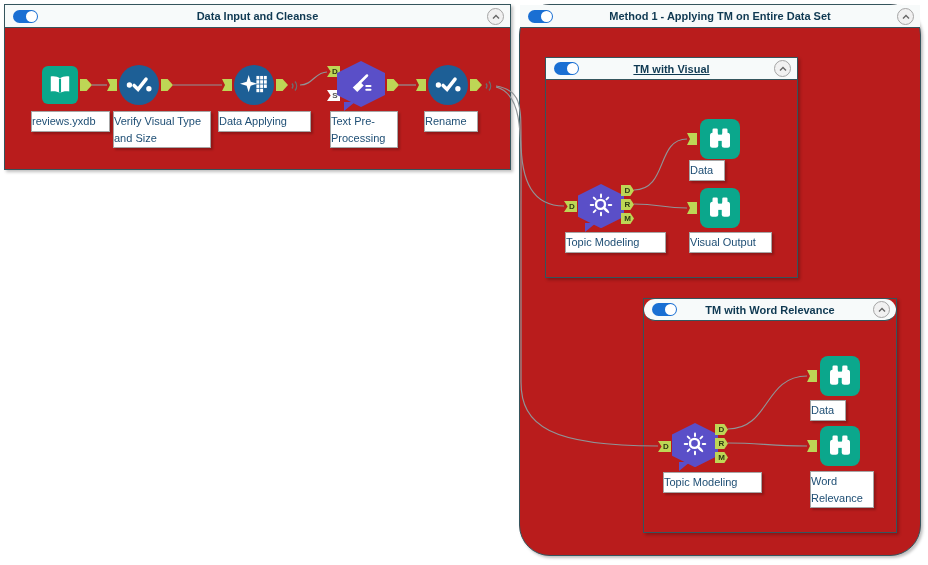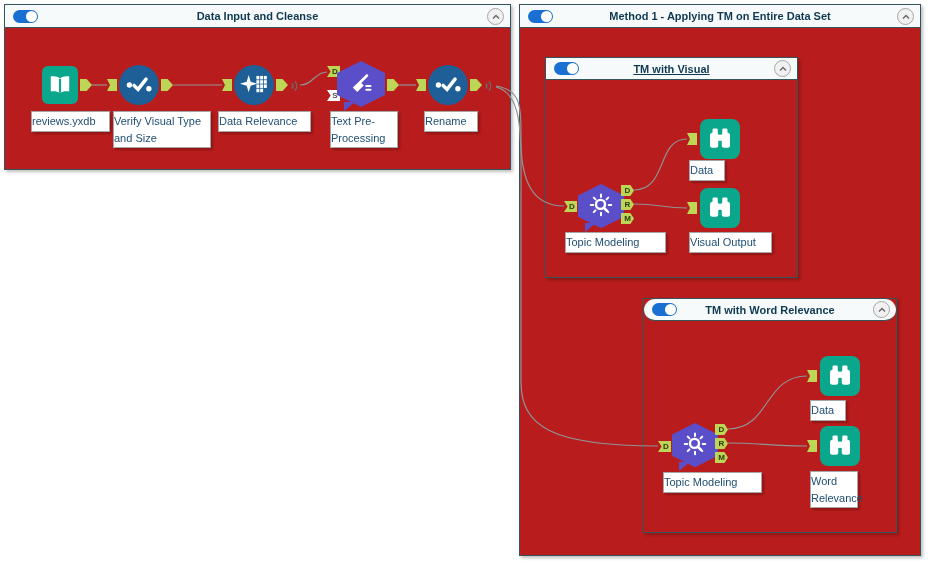--- a/index.html
+++ b/index.html
@@ -53,21 +53,21 @@
           <div class="toggle-knob"></div>
         </div>
       <div class="collapse-btn">
         <svg width="14" height="14" viewBox="0 0 14 14">
             <polyline points="4,8.5 7,5.5 10,8.5" fill="none" stroke="#666" stroke-width="1.4"></polyline>
           </svg>
       </div>
     </div>
   </div>
 
-  <div class="container" style="left:519px; top:4px; width:402px; height:552px;">
+  <div class="container" style="left:519px; top:4px; width:402px; height:552px;border-radius:31px;">
     <div class="container-header">
       <div class="container-title">Method 1 - Applying TM on Entire Data Set</div>
       <div class="toggle">
           <div class="toggle-knob"></div>
         </div>
       <div class="collapse-btn">
         <svg width="14" height="14" viewBox="0 0 14 14">
             <polyline points="4,8.5 7,5.5 10,8.5" fill="none" stroke="#666" stroke-width="1.4"></polyline>
           </svg>
       </div>
@@ -289,26 +289,26 @@
             <rect x="13.8" y="3.5" width="4.2" height="5" rx="1"></rect>
           <rect x="4" y="7" width="6.6" height="12" rx="2"></rect>
             <rect x="13.4" y="7" width="6.6" height="12" rx="2"></rect>
           <rect x="9.8" y="8.5" width="4.4" height="5"></rect>
         </g>
       </svg>
     </div>
 
     <div class="tool-label" style="left:31px;  top:111px; width:79px;">reviews.yxdb</div>
     <div class="tool-label" style="left:113px; top:111px; width:98px;">Verify Visual Type and Size</div>
-    <div class="tool-label" style="left:218px; top:111px; width:93px;">Data Relevance</div>
+    <div class="tool-label" style="left:218px; top:111px; width:93px;">Data Applying</div>
     <div class="tool-label" style="left:330px; top:111px; width:68px;">Text Pre-Processing</div>
     <div class="tool-label" style="left:424px; top:111px; width:54px;">Rename</div>
 
     <div class="tool-label" style="left:565px; top:232px; width:101px;">Topic Modeling</div>
     <div class="tool-label" style="left:689px; top:160px; width:36px;">Data</div>
     <div class="tool-label" style="left:689px; top:232px; width:83px;">Visual Output</div>
 
     <div class="tool-label" style="left:663px; top:472px; width:99px;">Topic Modeling</div>
     <div class="tool-label" style="left:810px; top:400px; width:36px;">Data</div>
-    <div class="tool-label" style="left:810px; top:471px; width:48px;">Word Relevance</div>
+    <div class="tool-label" style="left:810px; top:471px; width:64px;">Word Relevance</div>
 
   </div>
 </div>
 
 </body></html>

